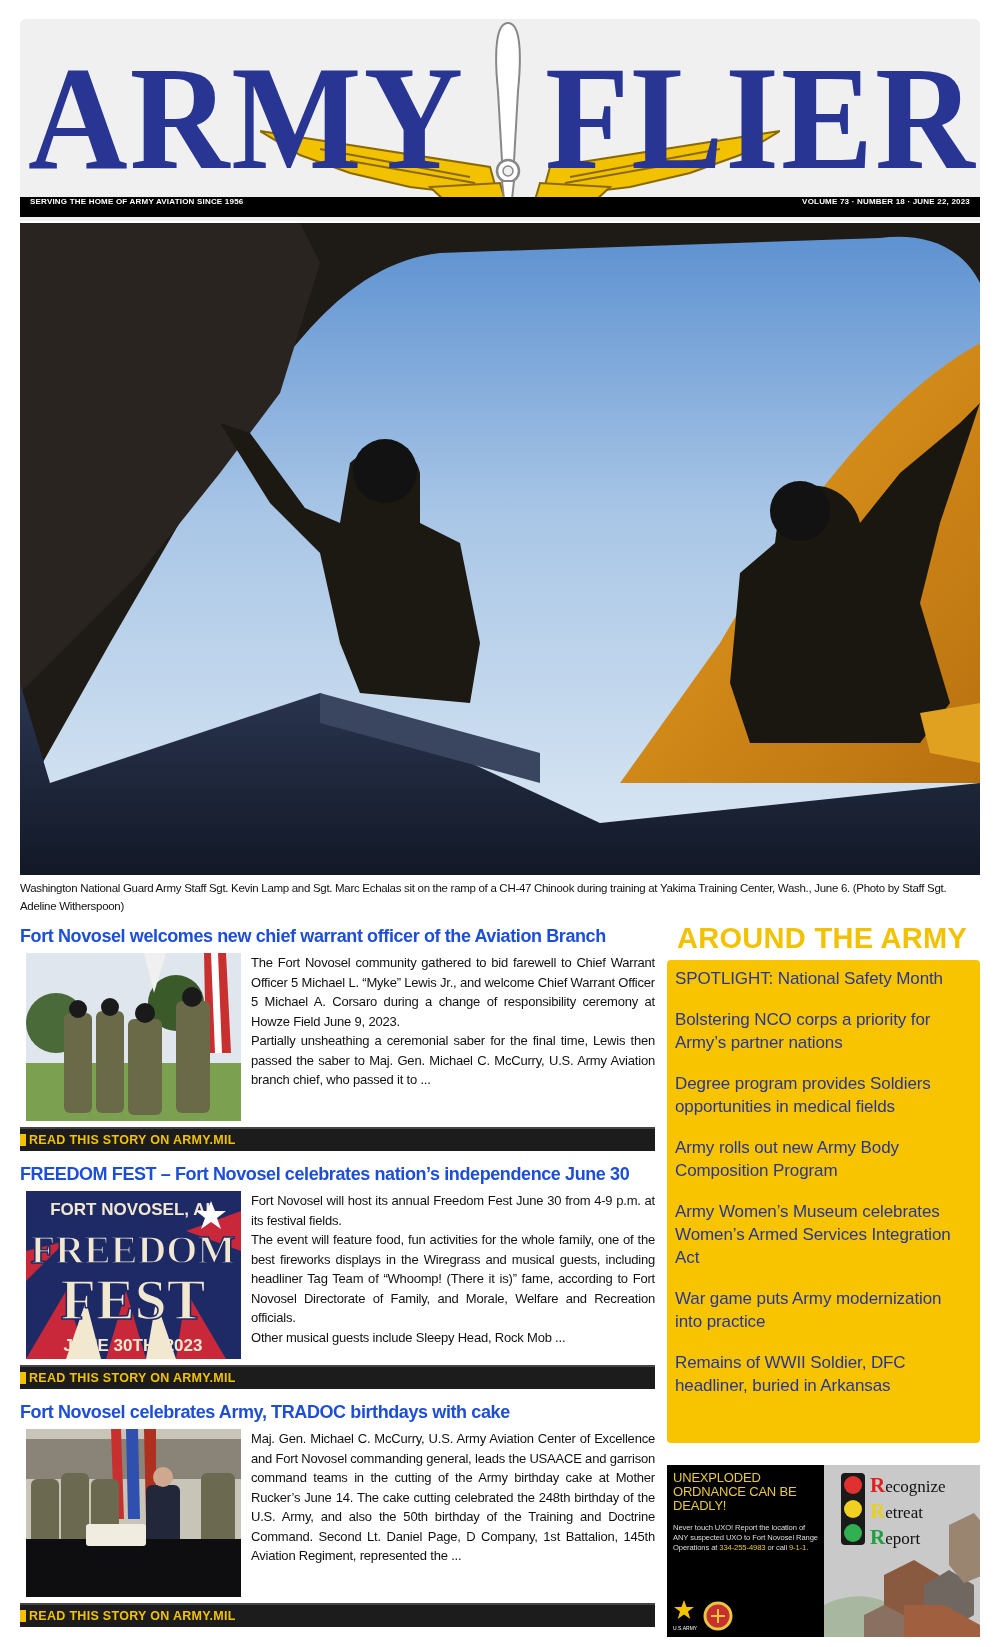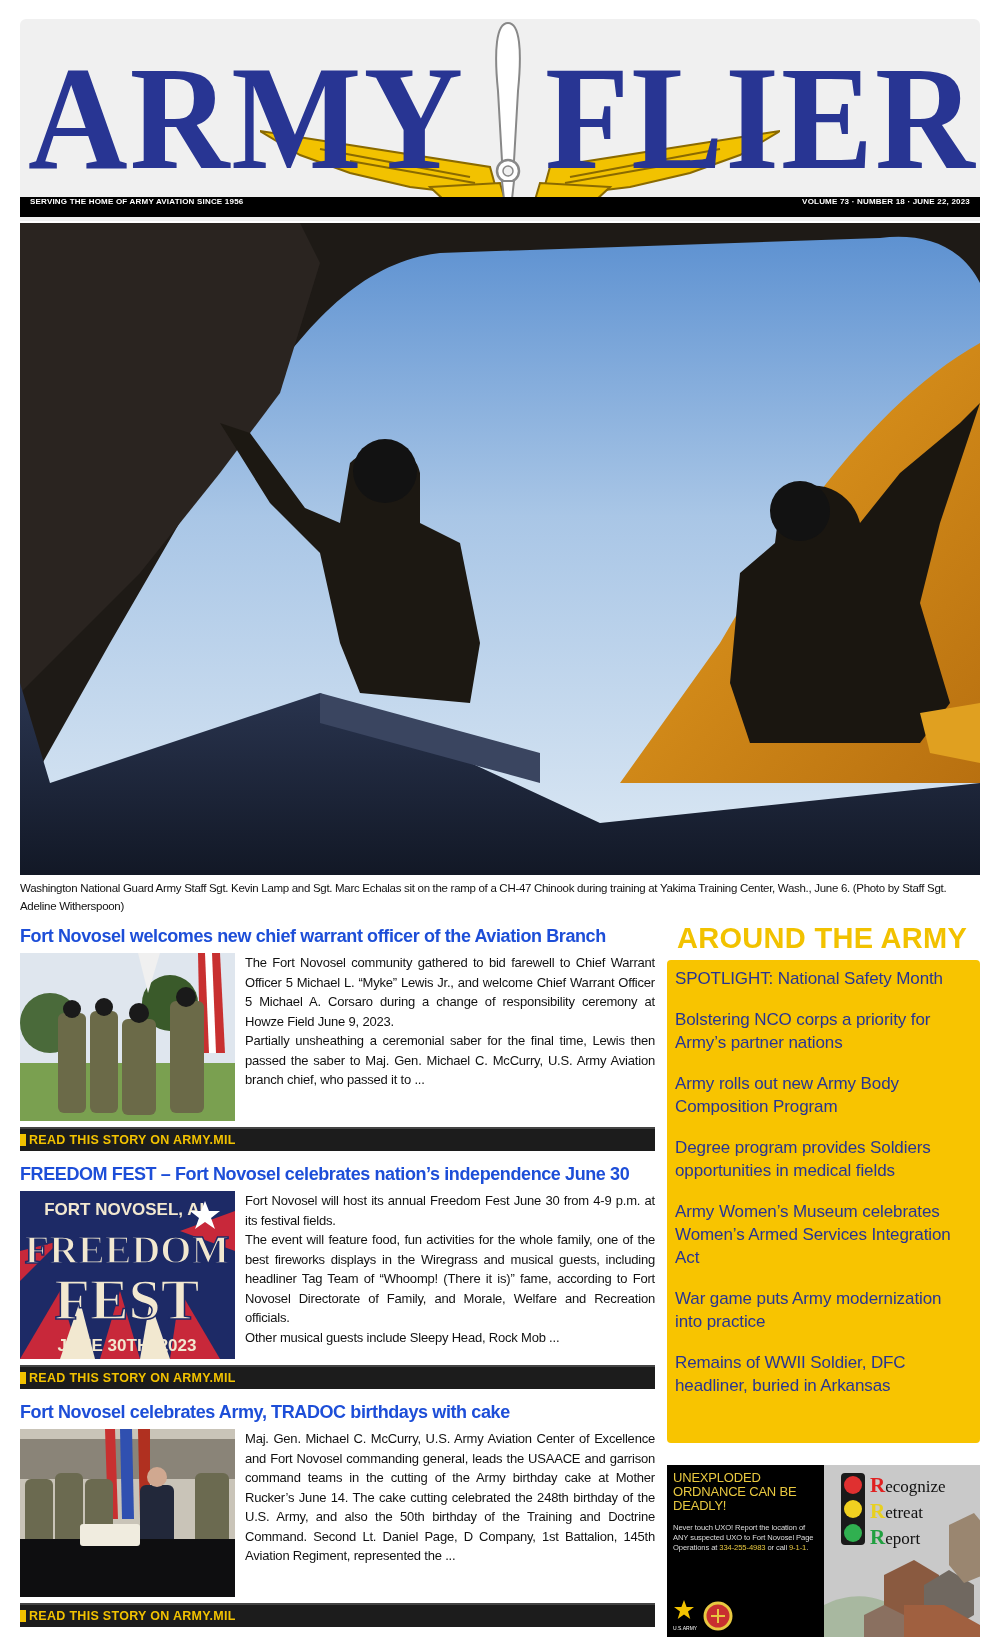--- a/index.html
+++ b/index.html
@@ -41,21 +41,21 @@
     position: absolute; left: 20px; top: 879px; width: 960px;
     font-size: 11.5px; line-height: 18px; color: #111; letter-spacing: -0.3px;
   }
 
   
   .story { position: absolute; left: 20px; width: 635px; }
   .story-headline {
     font-size: 18px; font-weight: bold; color: #1d4ed8; letter-spacing: -0.4px;
     white-space: nowrap; line-height: 22px;
   }
-  .story-body { display: flex; margin-top: 6px; }
+  .story-body { display: flex; margin-top: 6px; margin-left: 6px; }
   .story-img { width: 215px; height: 168px; flex: none; overflow: hidden; position: relative; }
   .story-img svg { width: 100%; height: 100%; display: block; }
   .story-text {
     flex: 1; padding-left: 10px; font-size: 13px; line-height: 19.5px; color: #111;
     text-align: justify; letter-spacing: -0.2px;
   }
   .story-text p { margin: 0; }
   .read-bar {
     margin-top: 6px; height: 24px; background: #1c1c1c; border-top: 2px solid #444;
     display: flex; justify-content: flex-start; align-items: center; padding-right: 28px;
@@ -275,32 +275,32 @@
       <span class="read-icon"></span>
       <span>READ THIS STORY ON ARMY.MIL</span>
     </a>
   </div>
 </article>
 
 <h2 class="ata-title">AROUND THE ARMY</h2>
 <nav class="ata-box">
   <a class="ata-item">SPOTLIGHT: National Safety Month</a>
   <a class="ata-item">Bolstering NCO corps a priority for Army’s partner nations</a>
+  <a class="ata-item">Degree program provides Soldiers opportunities in medical fields</a>
   <a class="ata-item">Army rolls out new Army Body Composition Program</a>
-  <a class="ata-item">Degree program provides Soldiers opportunities in medical fields</a>
   <a class="ata-item">Army Women’s Museum celebrates Women’s Armed Services Integration Act</a>
   <a class="ata-item">War game puts Army modernization into practice</a>
   <a class="ata-item">Remains of WWII Soldier, DFC headliner, buried in Arkansas</a>
 </nav>
 
 <aside class="uxo">
   <div class="uxo-left">
     <div class="uxo-head">UNEXPLODED ORDNANCE CAN BE DEADLY!</div>
     <div class="uxo-small">
-      <span>Never touch UXO! Report the location of ANY suspected UXO to Fort Novosel Page Operations at </span><span class="uxo-phone">334-255-4983</span><span> or call </span><span class="uxo-phone">9-1-1</span><span>.</span>
+      <span>Never touch UXO! Report the location of ANY suspected UXO to Fort Novosel Range Operations at </span><span class="uxo-phone">334-255-4983</span><span> or call </span><span class="uxo-phone">9-1-1</span><span>.</span>
     </div>
     <div class="uxo-logos">
       <div>
         <svg width="22" height="22" viewBox="0 0 22 22">
           <path d="M11 1 L13.6 8 L21 8 L15 12.6 L17.3 20 L11 15.4 L4.7 20 L7 12.6 L1 8 L8.4 8 Z" fill="#f2c200"></path>
         </svg>
         <div class="uxo-armylbl">U.S.ARMY</div>
       </div>
       <svg width="30" height="30" viewBox="0 0 30 30">
         <circle cx="15" cy="15" r="13" fill="#c83030" stroke="#e8c840" stroke-width="3"></circle>

